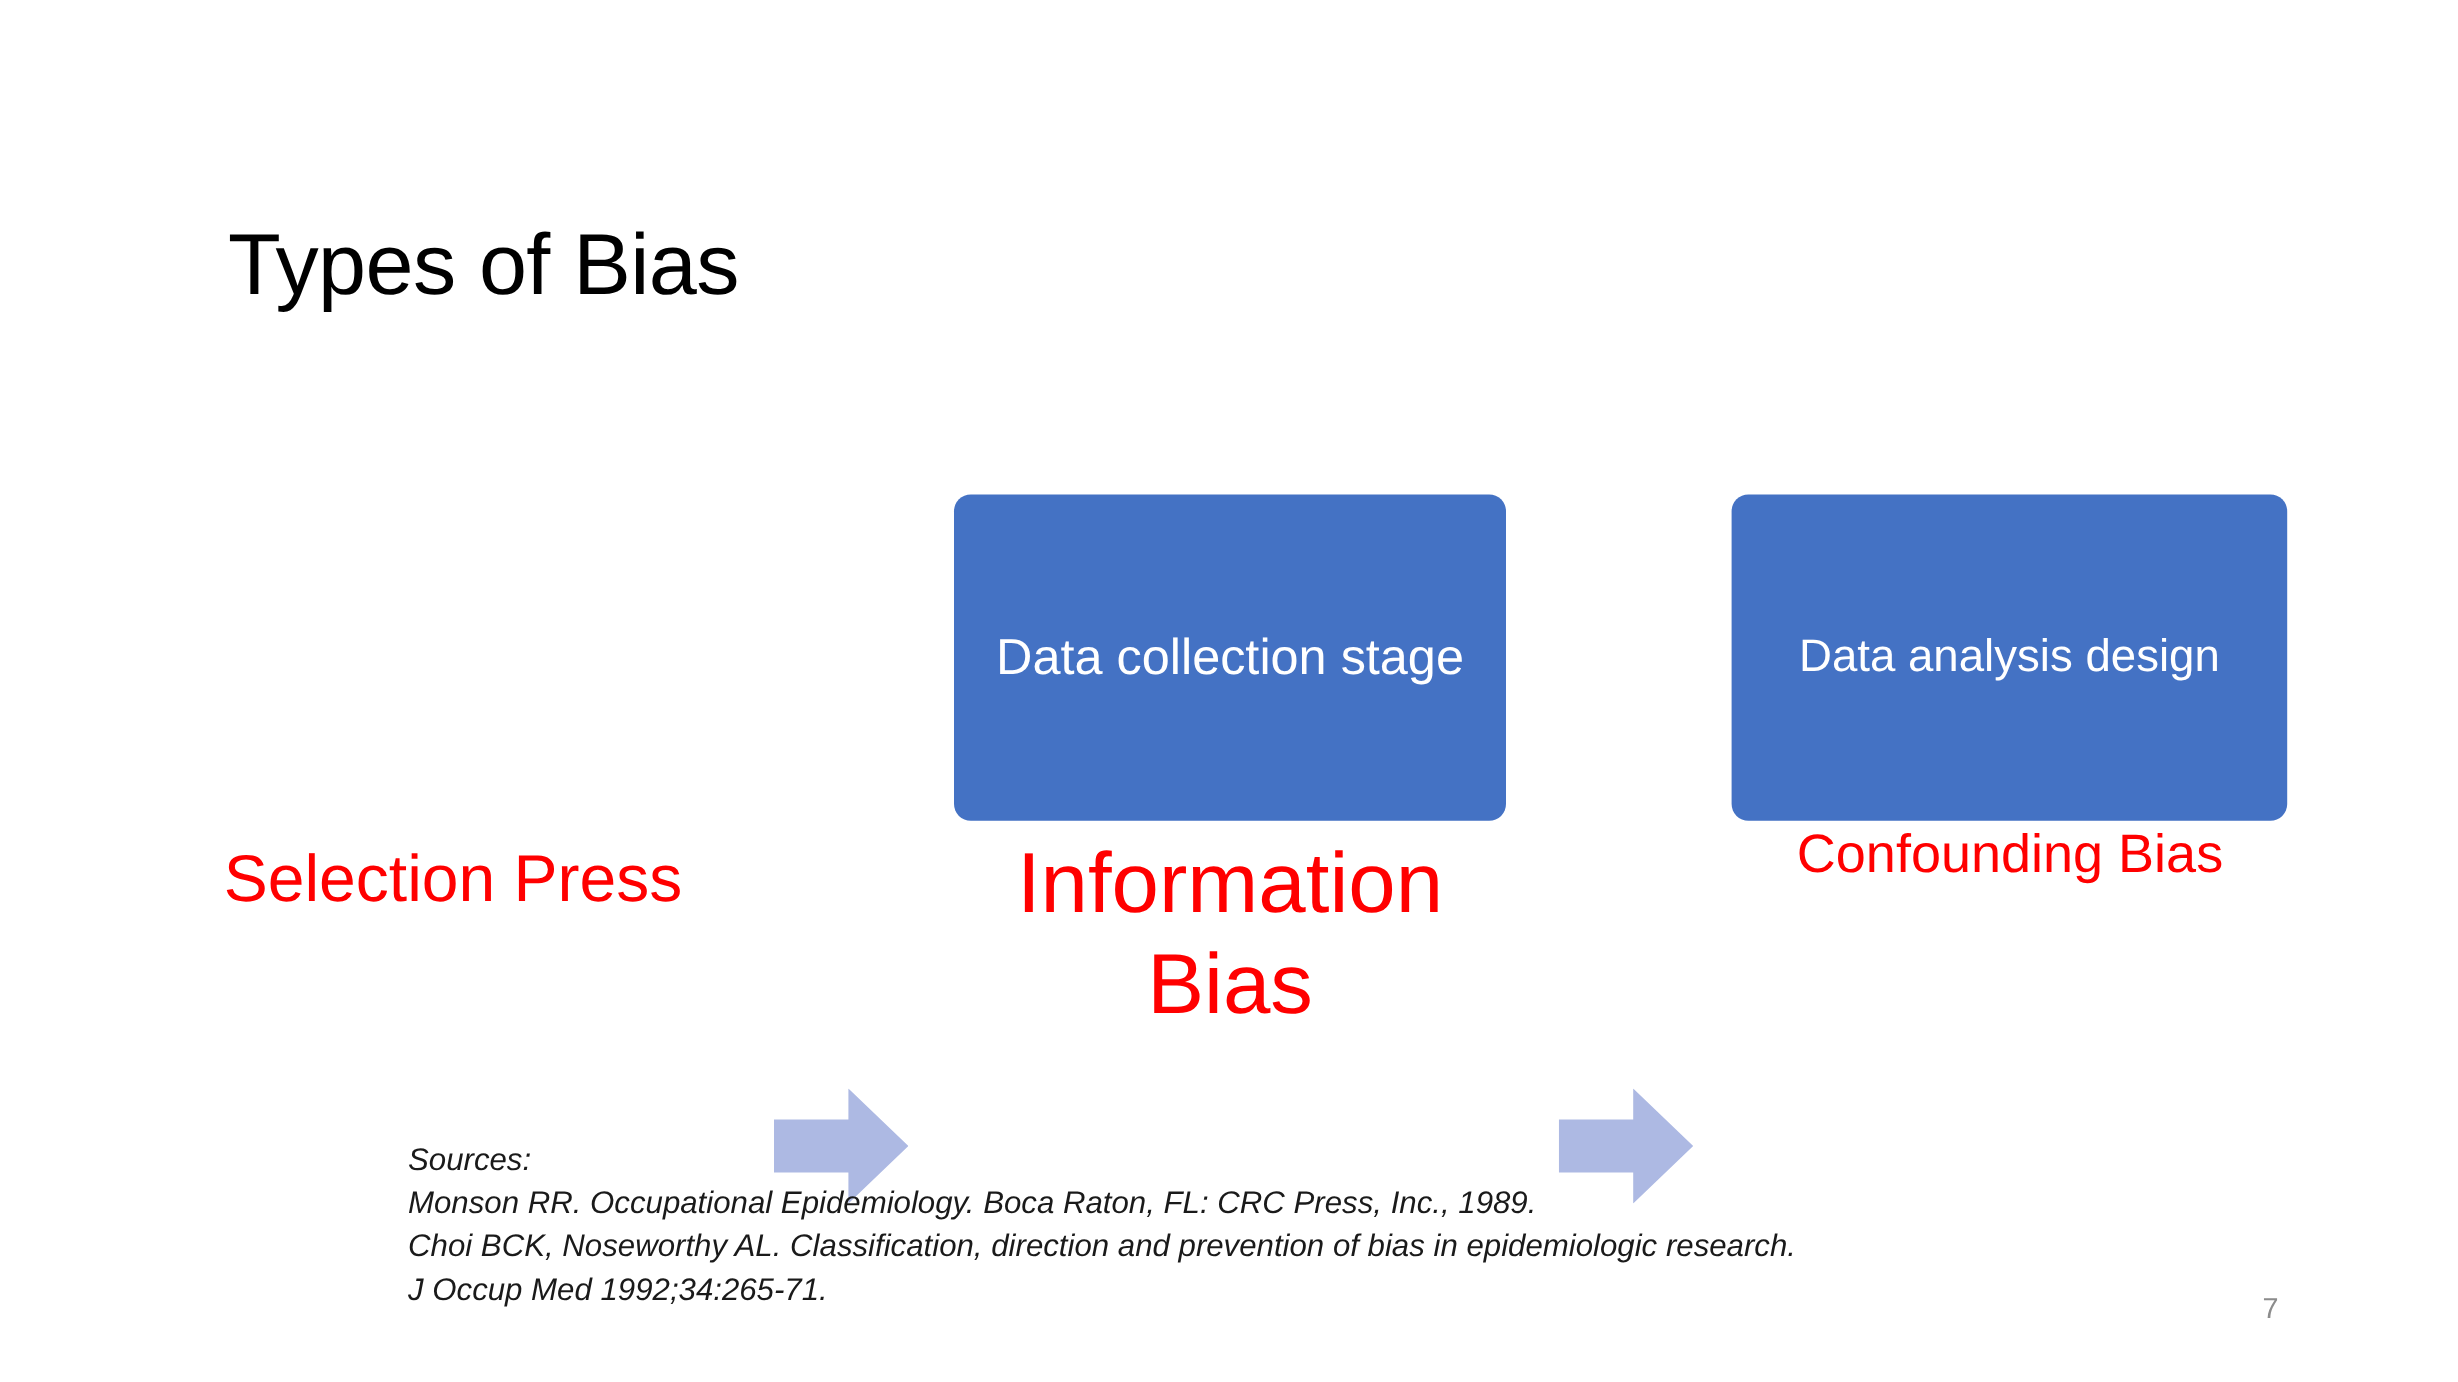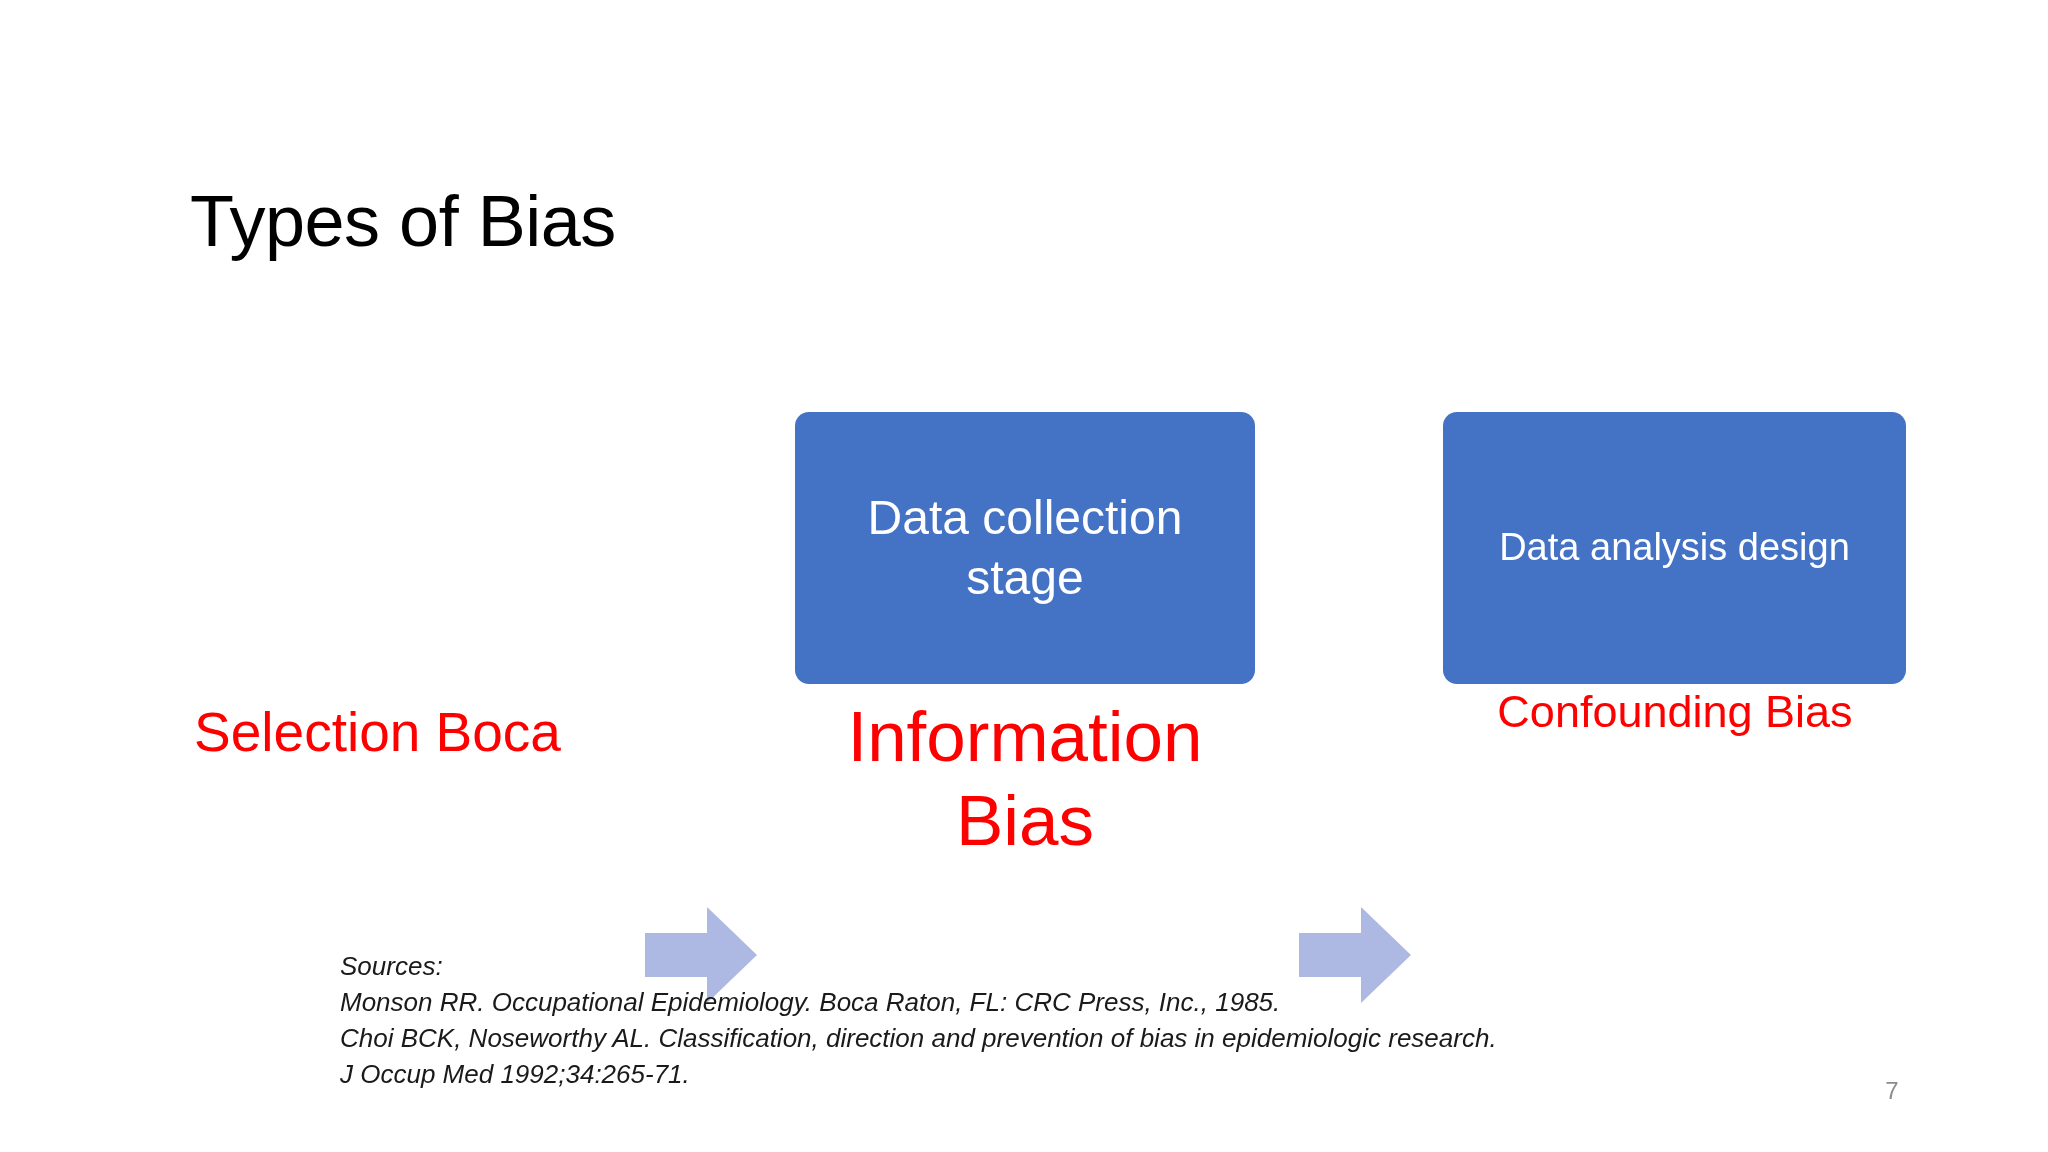--- a/index.html
+++ b/index.html
@@ -58,21 +58,21 @@
     text-align: center;
     font-weight: 400;
     line-height: 1.24;
   }
 
   .stage-box-1 { left: 145px;  width: 465px; }
   .stage-box-2 { left: 795px;  width: 460px; }
   .stage-box-3 { left: 1443px; width: 463px; }
 
   .stage-box-1 .stage-label { font-size: 44px; }
-  .stage-box-2 .stage-label { font-size: 48px; }
+  .stage-box-2 .stage-label { font-size: 42px; }
   .stage-box-3 .stage-label { font-size: 38px; }
 
   
   .flow-arrow {
     position: absolute;
     top: 495px;
     width: 112px;
     height: 96px;
   }
   .flow-arrow-1 { left: 645px; }
@@ -153,28 +153,28 @@
         <polygon points="0,26 62,26 62,0 112,48 62,96 62,70 0,70" fill="#ADB9E3"></polygon>
       </svg>
     </div>
 
     <div class="stage-box stage-box-3">
       <span class="stage-label">Data analysis design</span>
     </div>
 
   </div>
 
-  <div class="bias-label bias-label-1">Selection Boca</div>
+  <div class="bias-label bias-label-1">Selection Press</div>
 
   <div class="bias-label bias-label-2">Information Bias</div>
 
   <div class="bias-label bias-label-3">Confounding Bias</div>
 
   <div class="sources">
     <span class="src-line">Sources:</span>
-    <span class="src-line">Monson RR. Occupational Epidemiology. Boca Raton, FL: CRC Press, Inc., 1985.</span>
+    <span class="src-line">Monson RR. Occupational Epidemiology. Boca Raton, FL: CRC Press, Inc., 1989.</span>
     <span class="src-line">Choi BCK, Noseworthy AL. Classification, direction and prevention of bias in epidemiologic research.</span>
     <span class="src-line">J Occup Med 1992;34:265-71.</span>
   </div>
 
   <div class="slide-number">7</div>
 
 </div>
 
 </body></html>

